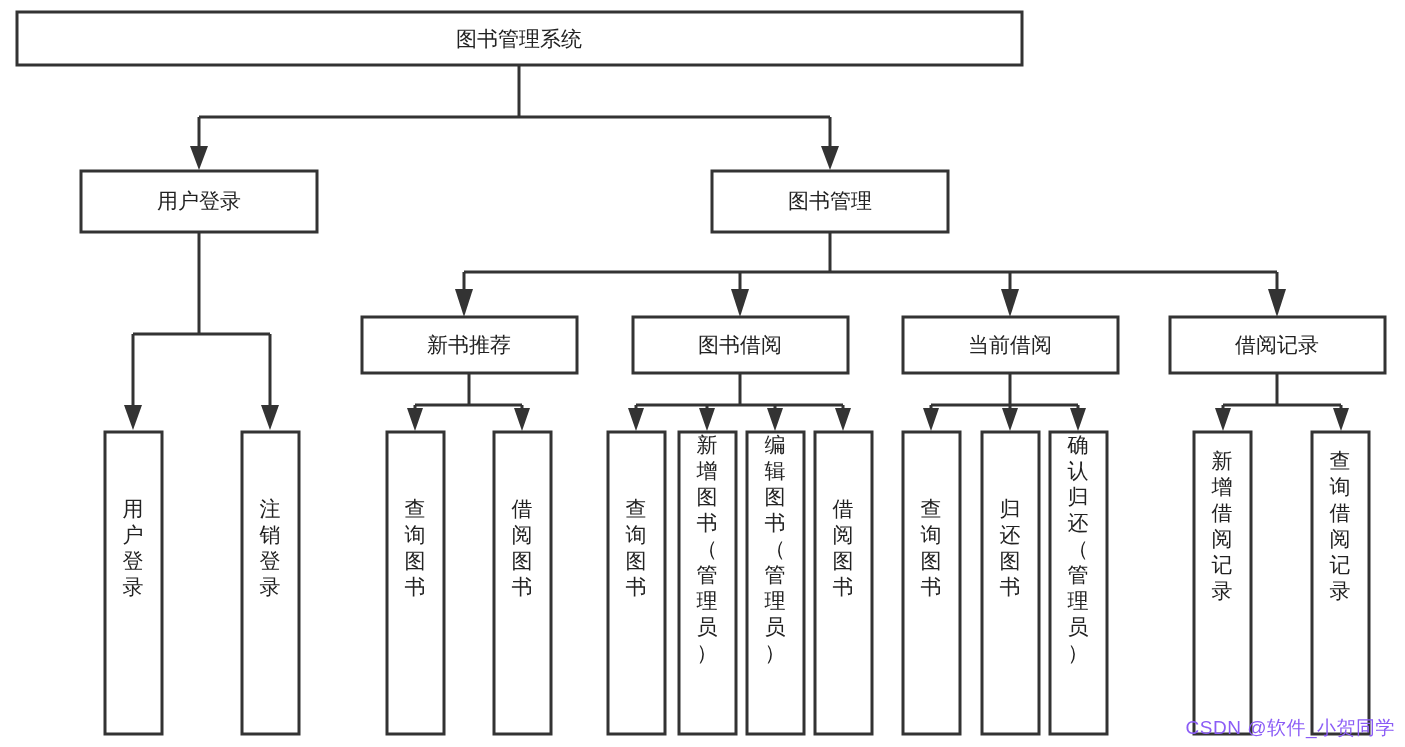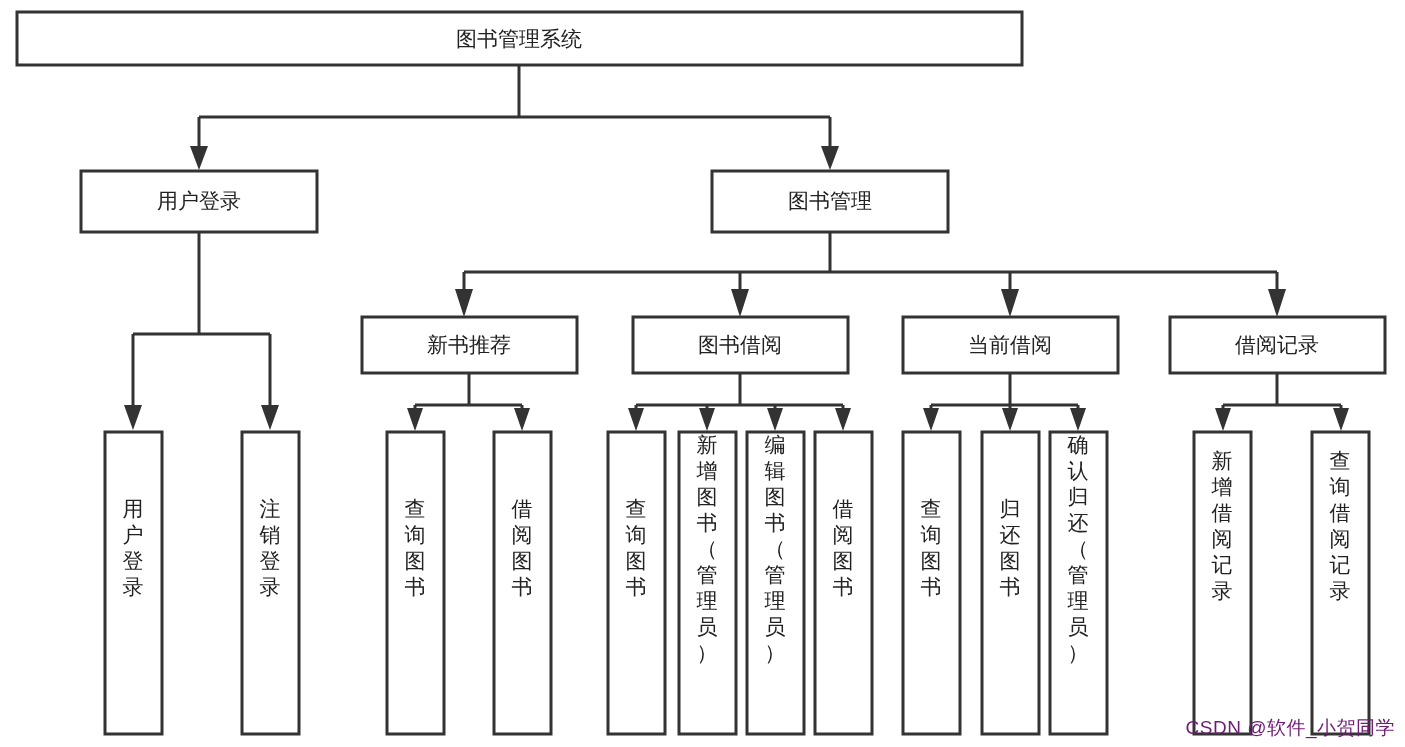--- a/index.html
+++ b/index.html
@@ -49,21 +49,21 @@
     fill: #222222;
     font-size: 21px;
     text-anchor: middle;
   }
   .watermark {
     position: absolute;
     right: 10px;
     bottom: 6px;
     font-family: "Liberation Sans", "DejaVu Sans", sans-serif;
     font-size: 19px;
-    color: #701a75;
+    color: #8b5cf6;
     white-space: nowrap;
     letter-spacing: 0.5px;
   }
 </style>
 </head>
 <body>
 
 <div id="diagram-root">
 
   <svg id="flowchart" viewBox="0 0 1405 747" xmlns="http://www.w3.org/2000/svg">

